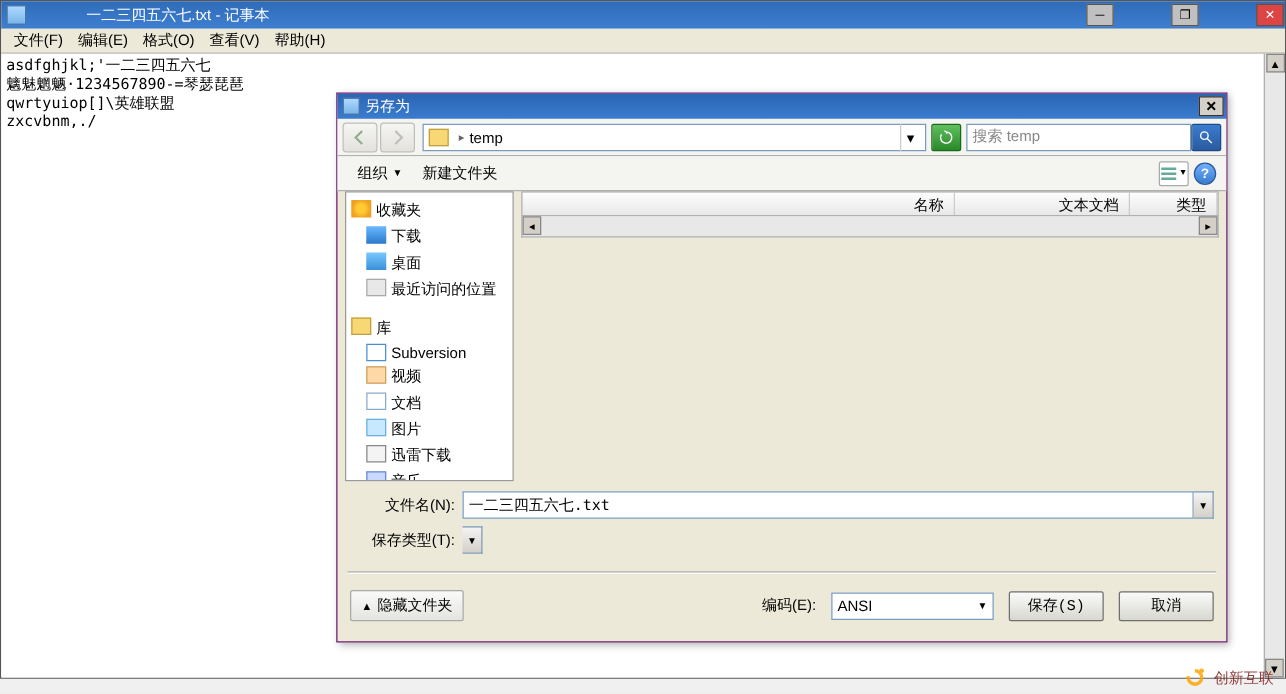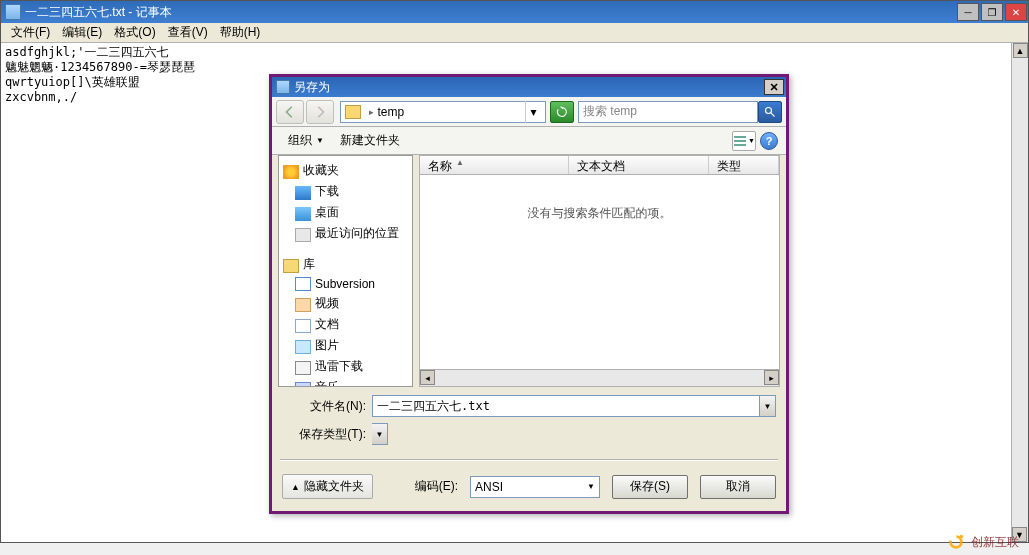--- a/index.html
+++ b/index.html
@@ -1,32 +1,32 @@
 <!DOCTYPE html>
 <html><head>
 <meta charset="utf-8">
 <style>
 * { box-sizing: border-box; margin: 0; padding: 0; font-family: "Microsoft YaHei", "SimSun", Arial, sans-serif; font-size: 12px; }
 body { background: #f0f0f0; width: 1029px; height: 555px; position: relative; overflow: hidden; }
 
 
 .notepad-window { position: absolute; left: 0; top: 0; width: 1029px; height: 543px; background: #fff; border: 1px solid #555; }
-.np-titlebar { height: 22px; background: linear-gradient(#2e6cb8, #3f7fd1); color: #fff; display: flex; align-items: center; padding-left: 4px; }
+.np-titlebar { height: 22px; background: linear-gradient(#2e6cb8, #3f7fd1); color: #fff; display: flex; align-items: center; padding-left: 4px; gap: 44px; }
 .np-titlebar .icon { width: 16px; height: 16px; background: linear-gradient(#add8ff,#7ab6e8); border: 1px solid #4a77a8; margin-right: 4px; }
 .np-titlebar .sp { flex: 1; }
 .np-titlebar .winbtn { width: 22px; height: 18px; background: #c0c0c0; border: 1px solid #555; margin: 0 1px; display: flex; align-items: center; justify-content: center; font-size: 10px; color: #000; cursor: pointer;}
 .np-titlebar .winbtn.close { background:#d44; color:#fff;}
 .np-menubar { height: 20px; background: #ece9d8; border-bottom: 1px solid #b0b0b0; display: flex; align-items: center; padding-left: 4px; }
 .np-menubar span { padding: 2px 6px; cursor: pointer; }
 .np-body { position: absolute; left: 0; top: 42px; right: 17px; bottom: 0; background: #fff; padding: 2px 4px; font-family: "SimSun", monospace; white-space: pre; line-height: 15px; }
 .np-scroll-v { position: absolute; right: 0; top: 42px; bottom: 0; width: 17px; background: #e8e8e8; border-left:1px solid #b0b0b0;}
 .sbbtn{width:15px;height:15px;background:#d4d0c8;border:1px solid #888;margin:0 auto;display:flex;align-items:center;justify-content:center;font-size:9px;}
 
 
-.dialog { position: absolute; left: 269px; top: 74px; width: 520px; height: 440px; background: #ece9d8; border: 3px solid #701a75; box-shadow: 2px 2px 6px rgba(0,0,0,0.3); }
+.dialog { position: absolute; left: 269px; top: 74px; width: 713px; height: 440px; background: #ece9d8; border: 1px solid #701a75; box-shadow: 2px 2px 6px rgba(0,0,0,0.3); }
 .dlg-titlebar { height: 20px; background: linear-gradient(#2b65b4, #3a7ccf); color: #fff; display: flex; align-items: center; padding-left: 4px; position:relative;}
 .dlg-titlebar .icon { width:14px;height:14px;background:linear-gradient(#add8ff,#7ab6e8);border:1px solid #4a77a8;margin-right:4px;}
 .dlg-titlebar .sp { flex:1;}
 .dlg-titlebar .xbtn{width:20px;height:16px;background:#d4d0c8;border:1px solid #333;display:flex;align-items:center;justify-content:center;color:#000;font-weight:bold;font-size:11px;cursor:pointer;margin-right:2px;}
 
 .navbar { height: 30px; background: #f4f4f0; border-bottom: 1px solid #b0b0b0; display: flex; align-items: center; padding: 0 4px;}
 .navbtn { width: 28px; height: 24px; background: linear-gradient(#f8f8f8,#d4d0c8); border: 1px solid #8a8a8a; border-radius: 3px; display:flex;align-items:center;justify-content:center;cursor:pointer; margin-right:2px;}
 .navbtn.disabled { opacity: 0.5; }
 .navbtn svg{width:14px;height:14px;}
 .pathbox { flex: 1; height: 22px; background: #fff; border: 1px solid #7a9ac0; display:flex; align-items:center; padding:0 4px; margin:0 4px;}
@@ -41,38 +41,38 @@
 
 .toolbar2{height:28px;background:#f4f4f0;border-bottom:1px solid #b0b0b0;display:flex;align-items:center;padding:0 8px;}
 .tb2-btn{padding:3px 8px;cursor:pointer;display:flex;align-items:center;}
 .tb2-btn .drop{margin-left:4px;font-size:8px;}
 .tb2-sp{flex:1;}
 .tb2-icon{width:24px;height:20px;background:#fff;border:1px solid #aaa;border-radius:2px;display:flex;align-items:center;justify-content:center;cursor:pointer;margin-left:4px;}
 .tb2-icon.help{background:linear-gradient(#6fb0ff,#3a7ccf);border:1px solid #2a5a9a;color:#fff;font-weight:bold;border-radius:10px;width:18px;height:18px;font-size:11px;}
 
 .split{display:flex;height:232px;}
 .tree{width:135px;background:#fff;border:1px solid #9a9a9a;margin:0 0 0 6px;padding:4px 2px;overflow:hidden;}
-.tree-item{display:flex;align-items:flex-end;padding:2px 2px;cursor:pointer;white-space:nowrap;}
+.tree-item{display:flex;align-items:flex-start;padding:2px 2px;cursor:pointer;white-space:nowrap;}
 .tree-item.lv1{padding-left:14px;}
 .ti-icon{width:16px;height:14px;margin-right:4px;flex:none;}
 .ic-star{background:radial-gradient(circle,#ffcc33 30%,#f0a020 70%);}
 .ic-dl{background:linear-gradient(#6ab8ff,#2a7acc);}
 .ic-desk{background:linear-gradient(#7ac8ff,#3a90d8);}
 .ic-rec{background:#e8e8e8;border:1px solid #aaa;}
 .ic-lib{background:#f8d775;border:1px solid #c0a040;}
 .ic-svn{background:#fff;border:1px solid #4a90d0;}
 .ic-vid{background:#ffd8a8;border:1px solid #d0a060;}
 .ic-pic{background:#c8e8ff;border:1px solid #6ab0e0;}
 .ic-doc{background:#fff;border:1px solid #88aacc;}
 .ic-xl{background:#f4f4f4;border:1px solid #888;}
 .ic-mus{background:#c8d8ff;border:1px solid #6a8ad0;}
 
 .listpane{flex:1;margin:0 6px;display:flex;flex-direction:column;}
 .list-head{height:20px;background:linear-gradient(#fdfdfd,#e8e8e8);border:1px solid #b0b0b0;display:flex;}
-.lh-col{border-right:1px solid #ccc;padding:2px 8px;display:flex;align-items:flex-start;cursor:pointer;}
+.lh-col{border-right:1px solid #ccc;padding:2px 8px;display:flex;align-items:flex-end;cursor:pointer;flex-direction:column;}
 .lh-col.name{flex:1;}
 .lh-col.date{width:140px;}
 .lh-col.type{width:70px;}
 .lh-sort{margin-left:4px;font-size:8px;color:#666;}
 .list-body{flex:1;background:#fff;border:1px solid #b0b0b0;border-top:none;position:relative;display:flex;align-items:flex-start;justify-content:center;padding-top:30px;color:#555;}
 .list-hscroll{height:17px;background:#e8e8e8;border:1px solid #b0b0b0;border-top:none;display:flex;}
 .list-hscroll .sbbtn:first-child{}
 .list-hscroll .track{flex:1;}
 
 .fields{padding:8px 10px 2px 10px;}
@@ -82,21 +82,21 @@
 .fld-drop{width:16px;height:22px;border:1px solid #7a9ac0;border-left:none;background:linear-gradient(#f4f4f4,#d4d0c8);display:flex;align-items:center;justify-content:center;cursor:pointer;font-size:8px;}
 
 .sep{height:1px;background:#b0b0b0;margin:6px 8px;box-shadow:0 1px 0 #fff;}
 
 .footer{display:flex;align-items:center;padding:8px 10px;}
 .hideflink{display:flex;align-items:center;cursor:pointer;padding:3px 8px;border:1px solid #aaa;border-radius:2px;background:linear-gradient(#fafafa,#e4e4e0);}
 .hideflink .arr{margin-right:4px;font-size:9px;}
 .ft-sp{flex:1;}
 .enc-lbl{margin-right:12px;}
 .enc-sel{width:130px;height:22px;border:1px solid #7a9ac0;background:#fff;padding:0 4px;display:flex;align-items:center;}
-.btn{width:76px;height:24px;margin-left:12px;background:linear-gradient(#fafafa,#d8d8d0);border:1px solid #707070;border-radius:2px;cursor:pointer;display:flex;align-items:center;justify-content:center;font-family:Liberation Sans, sans-serif;}
+.btn{width:76px;height:24px;margin-left:12px;background:linear-gradient(#fafafa,#d8d8d0);border:1px solid #707070;border-radius:2px;cursor:pointer;display:flex;align-items:center;justify-content:center;font-family:Liberation Mono, monospace;}
 
 .watermark{position:absolute;right:10px;bottom:4px;display:flex;align-items:center;color:#7f1d1d;font-size:13px;opacity:0.85;}
 .watermark .wlogo{width:18px;height:18px;margin-right:6px;}
 .watermark .wlogo svg{width:18px;height:18px;}
 </style>
 </head>
 <body>
 
 <div class="notepad-window">
   <div class="np-titlebar">
@@ -242,23 +242,20 @@
             <span>名称</span>
             <span class="lh-sort">▲</span>
           </div>
         <div class="lh-col date">
             <span>文本文档</span>
           </div>
         <div class="lh-col type">
             <span>类型</span>
           </div>
       </div>
-      <div class="list-body">
-        <span>没有与搜索条件匹配的项。</span>
-      </div>
       <div class="list-hscroll">
         <div class="sbbtn">◂</div>
         <div class="track"></div>
         <div class="sbbtn">▸</div>
       </div>
     </div>
   </div>
 
   <div class="fields">
     <div class="fld-row">

